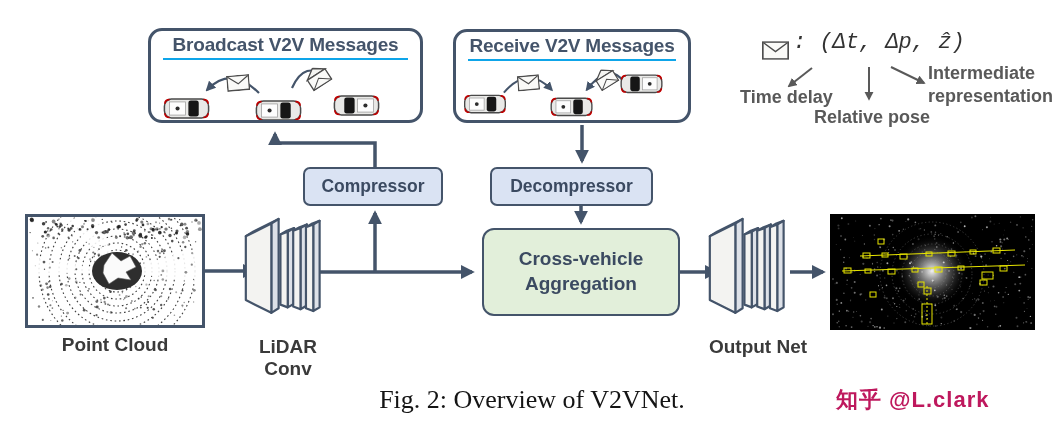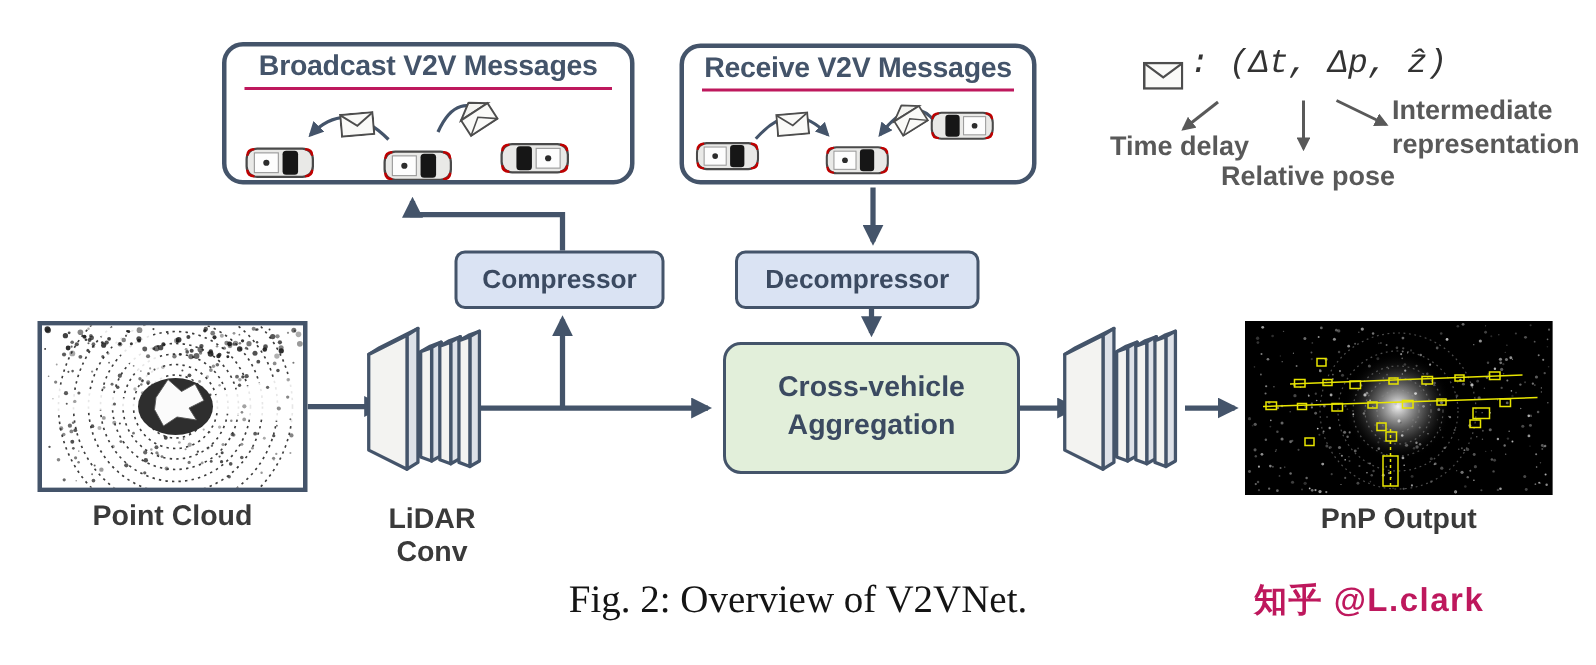--- a/index.html
+++ b/index.html
@@ -3,21 +3,21 @@
 <meta charset="utf-8">
 <style>
   html,body{margin:0;padding:0;background:#fff;}
   .canvas{position:relative;width:1064px;height:443px;background:#ffffff;
           font-family:"Liberation Sans",sans-serif;overflow:hidden;}
   svg{display:block;}
   .abs{position:absolute;}
   
   .v2vbox{position:absolute;background:#fff;border:3px solid #44546A;border-radius:14px;box-sizing:border-box;}
   .v2vtitle{margin:3px 12px 0;padding-bottom:2px;text-align:center;font-weight:bold;font-size:19px;
-            color:#44546A;border-bottom:2px solid #be185d;letter-spacing:-0.2px;}
+            color:#44546A;border-bottom:2px solid #0ea5e9;letter-spacing:-0.2px;}
   .boxart{position:absolute;left:0;top:0;width:100%;height:100%;}
   
   .pill{position:absolute;box-sizing:border-box;border:2.5px solid #44546A;border-radius:7px;
         background:#DAE3F3;display:flex;align-items:center;justify-content:center;
         font-weight:bold;font-size:17.5px;color:#3B4A61;}
   .agg{position:absolute;box-sizing:border-box;border:2.5px solid #44546A;border-radius:12px;
        background:#E2EFDA;display:flex;align-items:center;justify-content:center;text-align:center;
        font-weight:bold;font-size:19px;line-height:1.3;color:#3B4A61;padding:0 24px;}
   
   .pcbox{position:absolute;left:25px;top:214px;width:180px;height:114px;box-sizing:border-box;
@@ -837,18 +837,18 @@
           <rect x="150" y="66" width="7" height="5"></rect>
         <path d="M97,72 L97,112" stroke-dasharray="2,2"></path>
         <rect x="92" y="90" width="10" height="20"></rect>
           <rect x="94" y="74" width="7" height="6"></rect>
       </g>
     </svg>
   </div>
 
   <div class="blabel" style="left:25px;top:334px;width:180px">Point Cloud</div>
   <div class="blabel" style="left:238px;top:336px;width:100px">LiDAR Conv</div>
-  <div class="blabel" style="left:830px;top:336px;width:205px">PnP Output</div>
+  <div class="blabel" style="left:703px;top:336px;width:110px">Output Net</div>
 
   <div class="caption">Fig. 2: Overview of V2VNet.</div>
   <div class="watermark">知乎 @L.clark</div>
 
 </div>
 
 </body></html>

